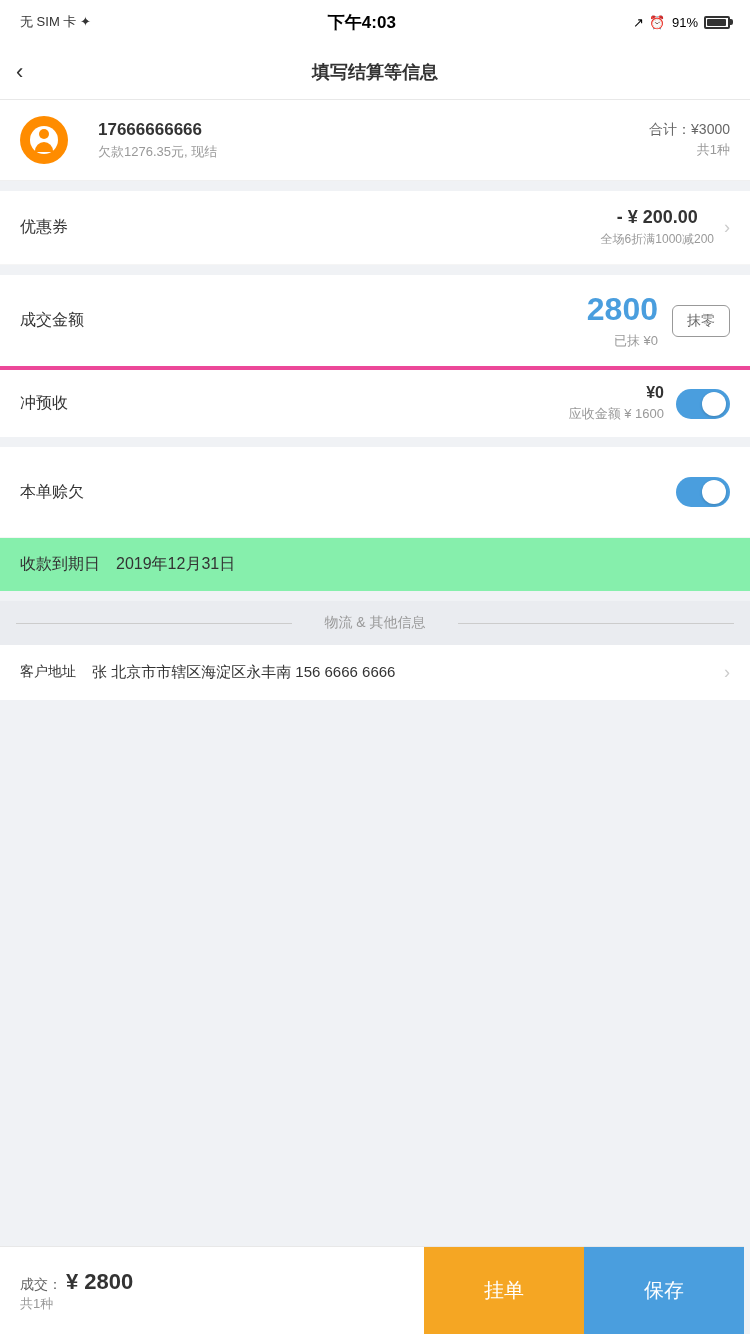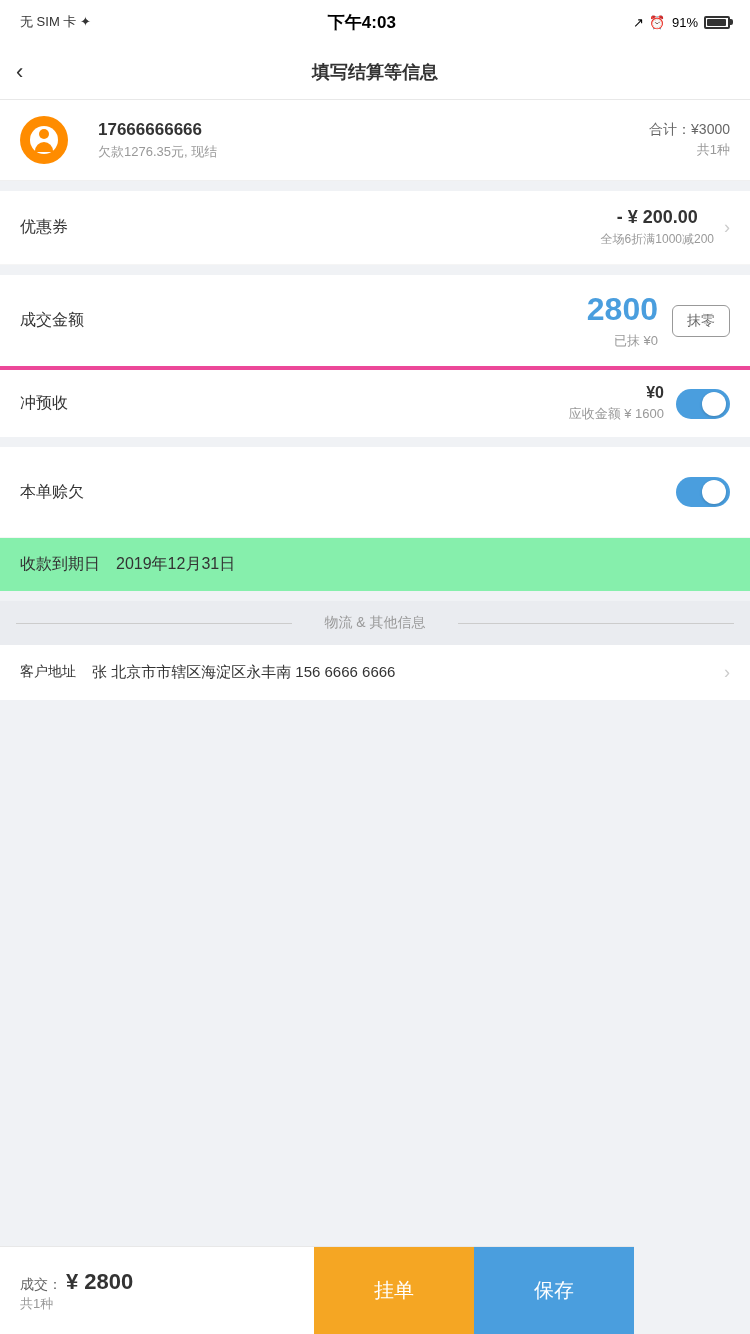--- a/index.html
+++ b/index.html
@@ -245,21 +245,21 @@
     }
     .address-label { font-size: 14px; color: #333; flex-shrink: 0; margin-top: 2px; }
     .address-content { flex: 1; font-size: 15px; color: #333; line-height: 1.5; }
     .address-chevron { font-size: 18px; color: #ccc; align-self: center; }
 
     
     .bottom-bar {
       position: fixed;
       bottom: 0;
       left: 0;
-      width: 634px;
+      width: 744px;
       height: 88px;
       background: #fff;
       display: flex;
       align-items: center;
       border-top: 1px solid #e8e8e8;
     }
     .bottom-info {
       flex: 1;
       padding: 0 20px;
     }

